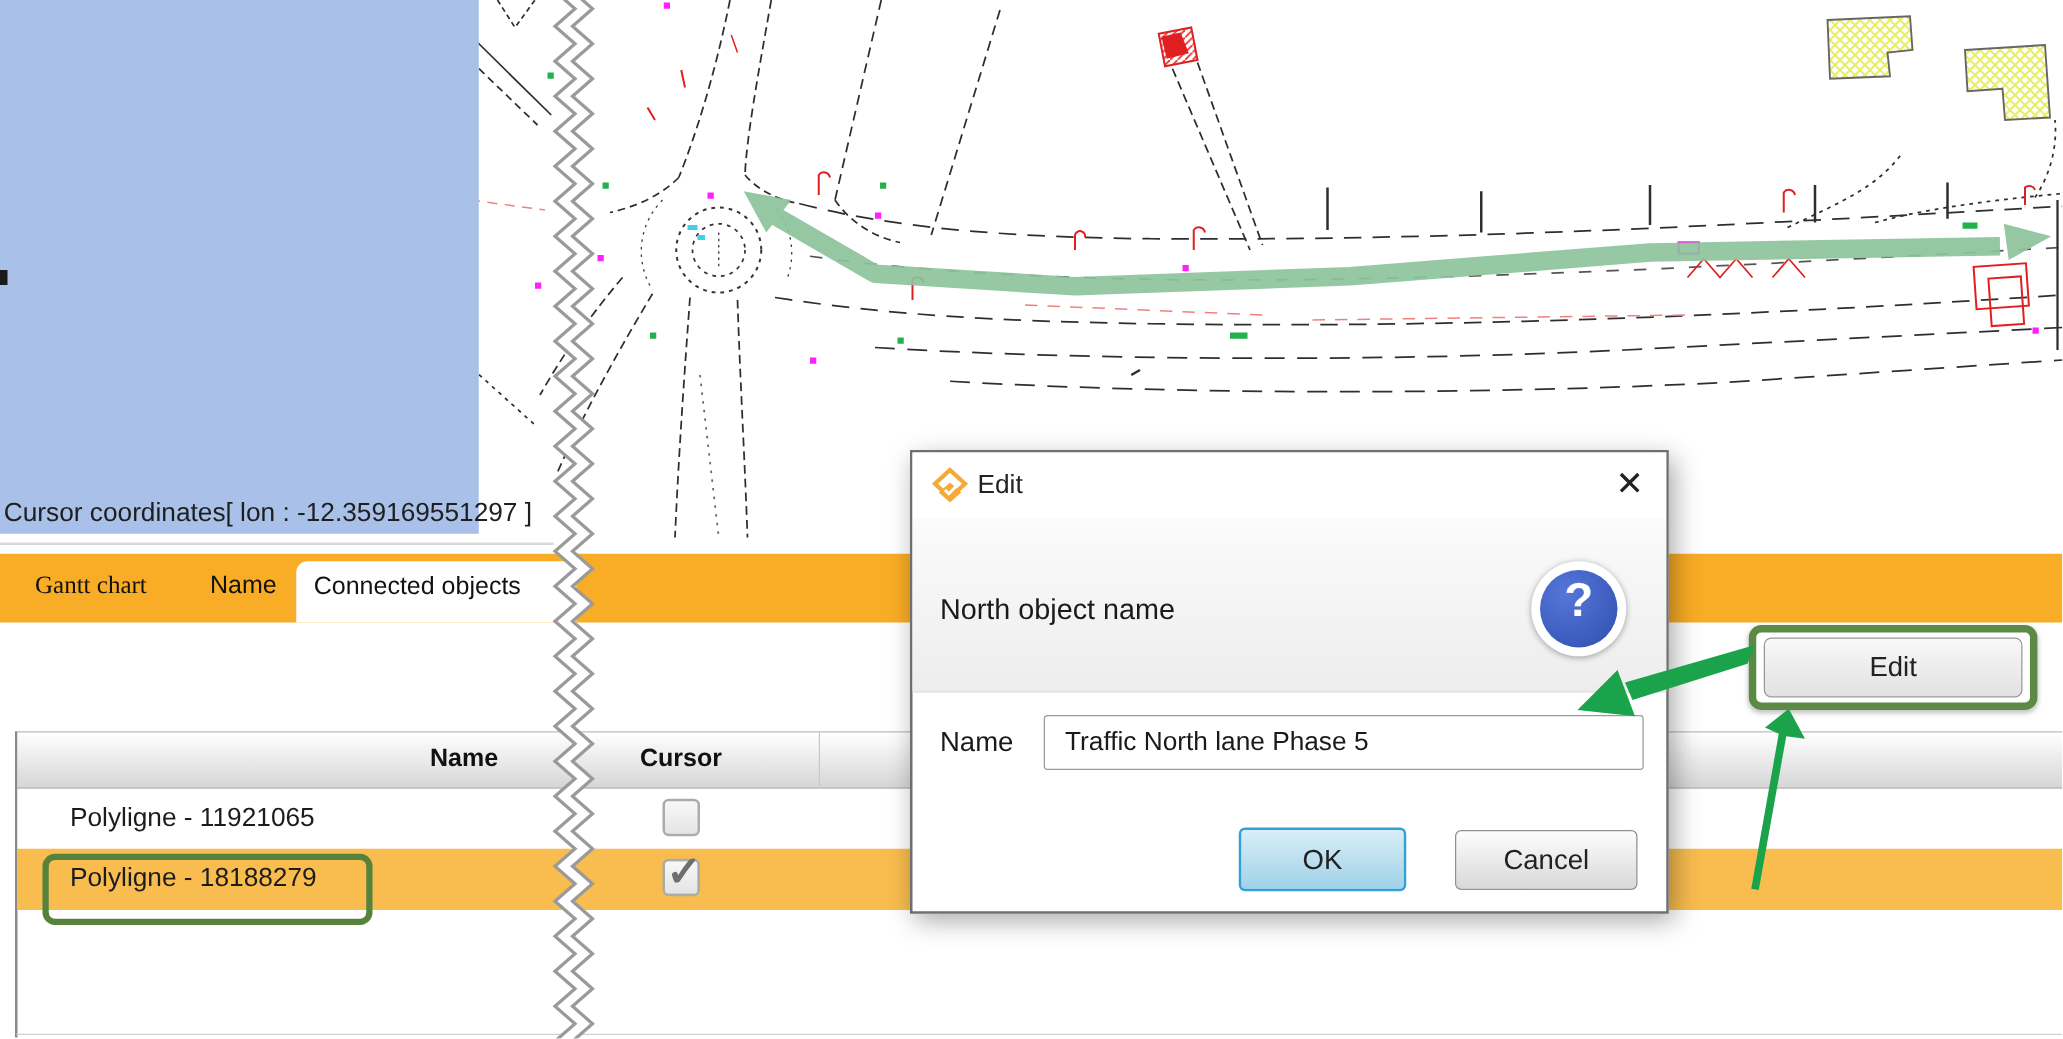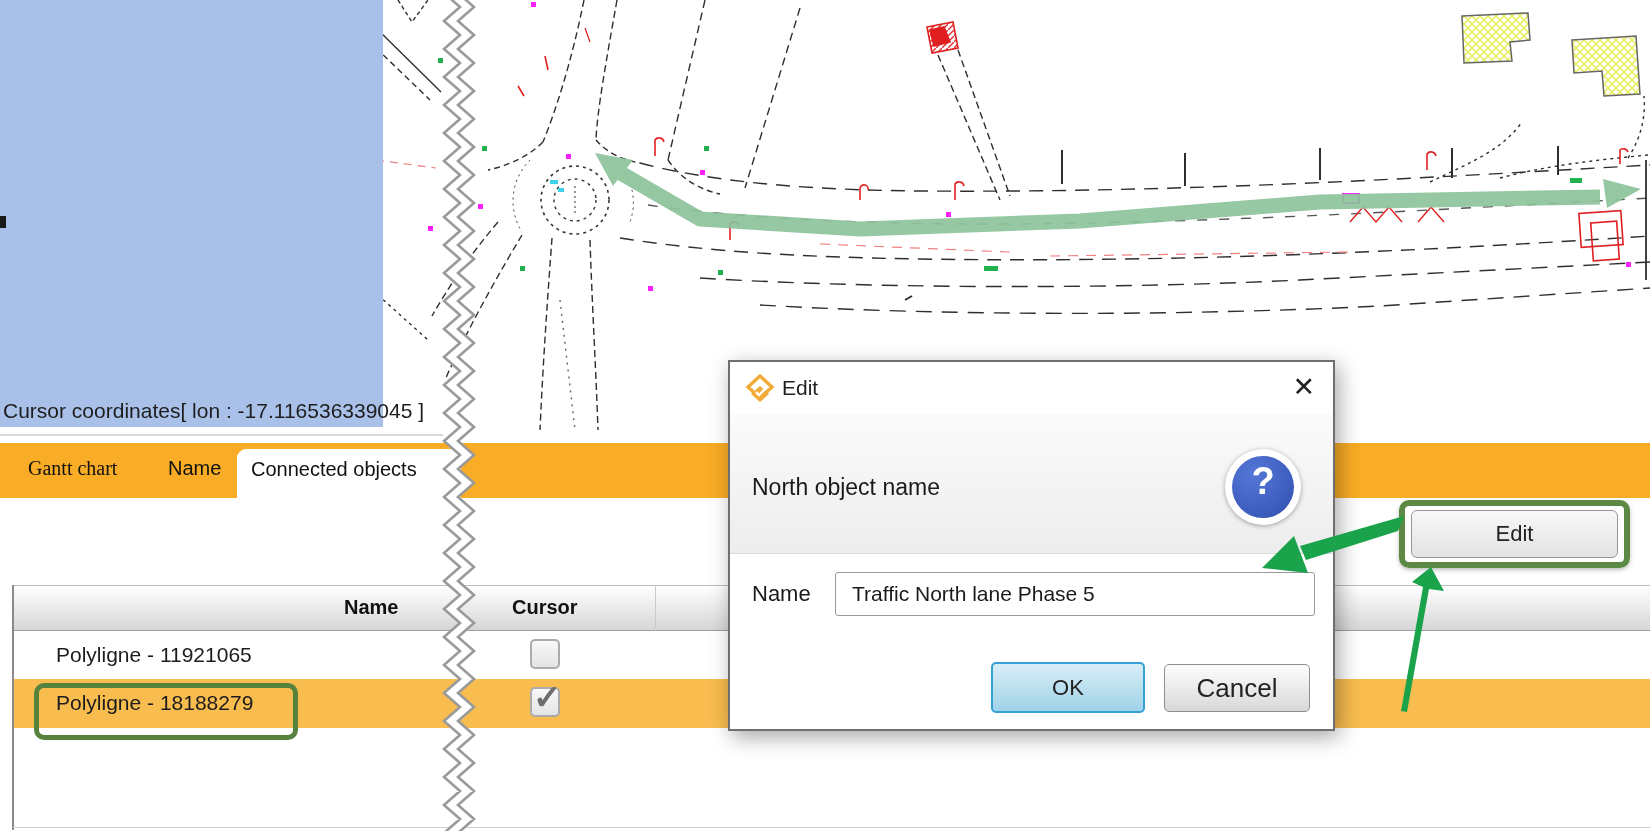--- a/index.html
+++ b/index.html
@@ -58,26 +58,26 @@
   #help-button{position:absolute;left:495px;top:35px;width:76px;height:76px;border-radius:50%;
                background:#fff;box-shadow:0 1px 5px rgba(0,0,0,0.35);}
   #help-circle{position:absolute;left:7px;top:7px;width:62px;height:62px;border-radius:50%;
                background:radial-gradient(circle at 35% 30%,#5577d8,#2f4fae);}
   #help-button span{position:absolute;left:0;top:11px;width:76px;text-align:center;
                     font-size:38px;font-weight:bold;color:#fff;}
   #name-label{position:absolute;left:22px;top:219px;font-size:22px;color:#1a1a1a;}
   #name-input{position:absolute;left:105px;top:210px;width:480px;height:44px;border:1px solid #9a9a9a;
               border-radius:3px;box-sizing:border-box;font-family:"Liberation Sans",sans-serif;
               font-size:21px;color:#1a1a1a;padding:0 0 0 16px;background:#fff;}
-  #ok-button{position:absolute;left:261px;top:300px;width:154px;height:51px;
+  #ok-button{position:absolute;left:261px;top:300px;width:134px;height:51px;
              background:linear-gradient(#d9eef7,#9fd2e8);border:2px solid #35A0D5;border-radius:5px;
              box-sizing:border-box;font-size:22px;color:#222;text-align:center;line-height:47px;}
   #cancel-button{position:absolute;left:434px;top:302px;width:146px;height:48px;
              background:linear-gradient(#fdfdfd,#d8d8d8);border:1px solid #8f8f8f;border-radius:5px;
-             box-sizing:border-box;font-size:26px;color:#222;text-align:center;line-height:46px;}
+             box-sizing:border-box;font-size:22px;color:#222;text-align:center;line-height:46px;}
 </style>
 </head>
 <body>
 
 <div id="app">
 
   <svg id="map-canvas" width="1650" height="436" viewBox="0 0 1650 436">
     <defs>
       <pattern id="yhatch" width="8" height="8" patternUnits="userSpaceOnUse">
         <path d="M0,8 L8,0 M-1,1 L1,-1 M7,9 L9,7" stroke="#e8ee66" stroke-width="1.6" fill="none"></path>
@@ -188,21 +188,21 @@
 
     <g opacity="0.92">
       <path d="M612,168 L700,219 L860,229 L1080,221 L1320,202 L1600,197" stroke="#8CC39B" stroke-width="15" fill="none" stroke-linejoin="round" stroke-linecap="butt"></path>
       <polygon points="595,153 633,160 613,186" fill="#8CC39B"></polygon>
       <polygon points="1641,189 1603,179 1607,208" fill="#8CC39B"></polygon>
     </g>
   </svg>
 
   <div id="blue-panel" class="abs"></div>
   <div id="left-edge-tick" class="abs"></div>
-  <div id="cursor-coordinates" class="abs">Cursor coordinates[ lon : -17.116536339045 ]</div>
+  <div id="cursor-coordinates" class="abs">Cursor coordinates[ lon : -12.359169551297 ]</div>
   <div id="map-bottom-line" class="abs"></div>
 
   <div id="tabbar" class="abs">
     <div class="tab-label" style="left:28px;font-family:Liberation Serif, serif;">Gantt chart</div>
     <div class="tab-label" style="left:168px;">Name</div>
     <div id="tab-active">
       <span>Connected objects</span>
     </div>
   </div>
 

